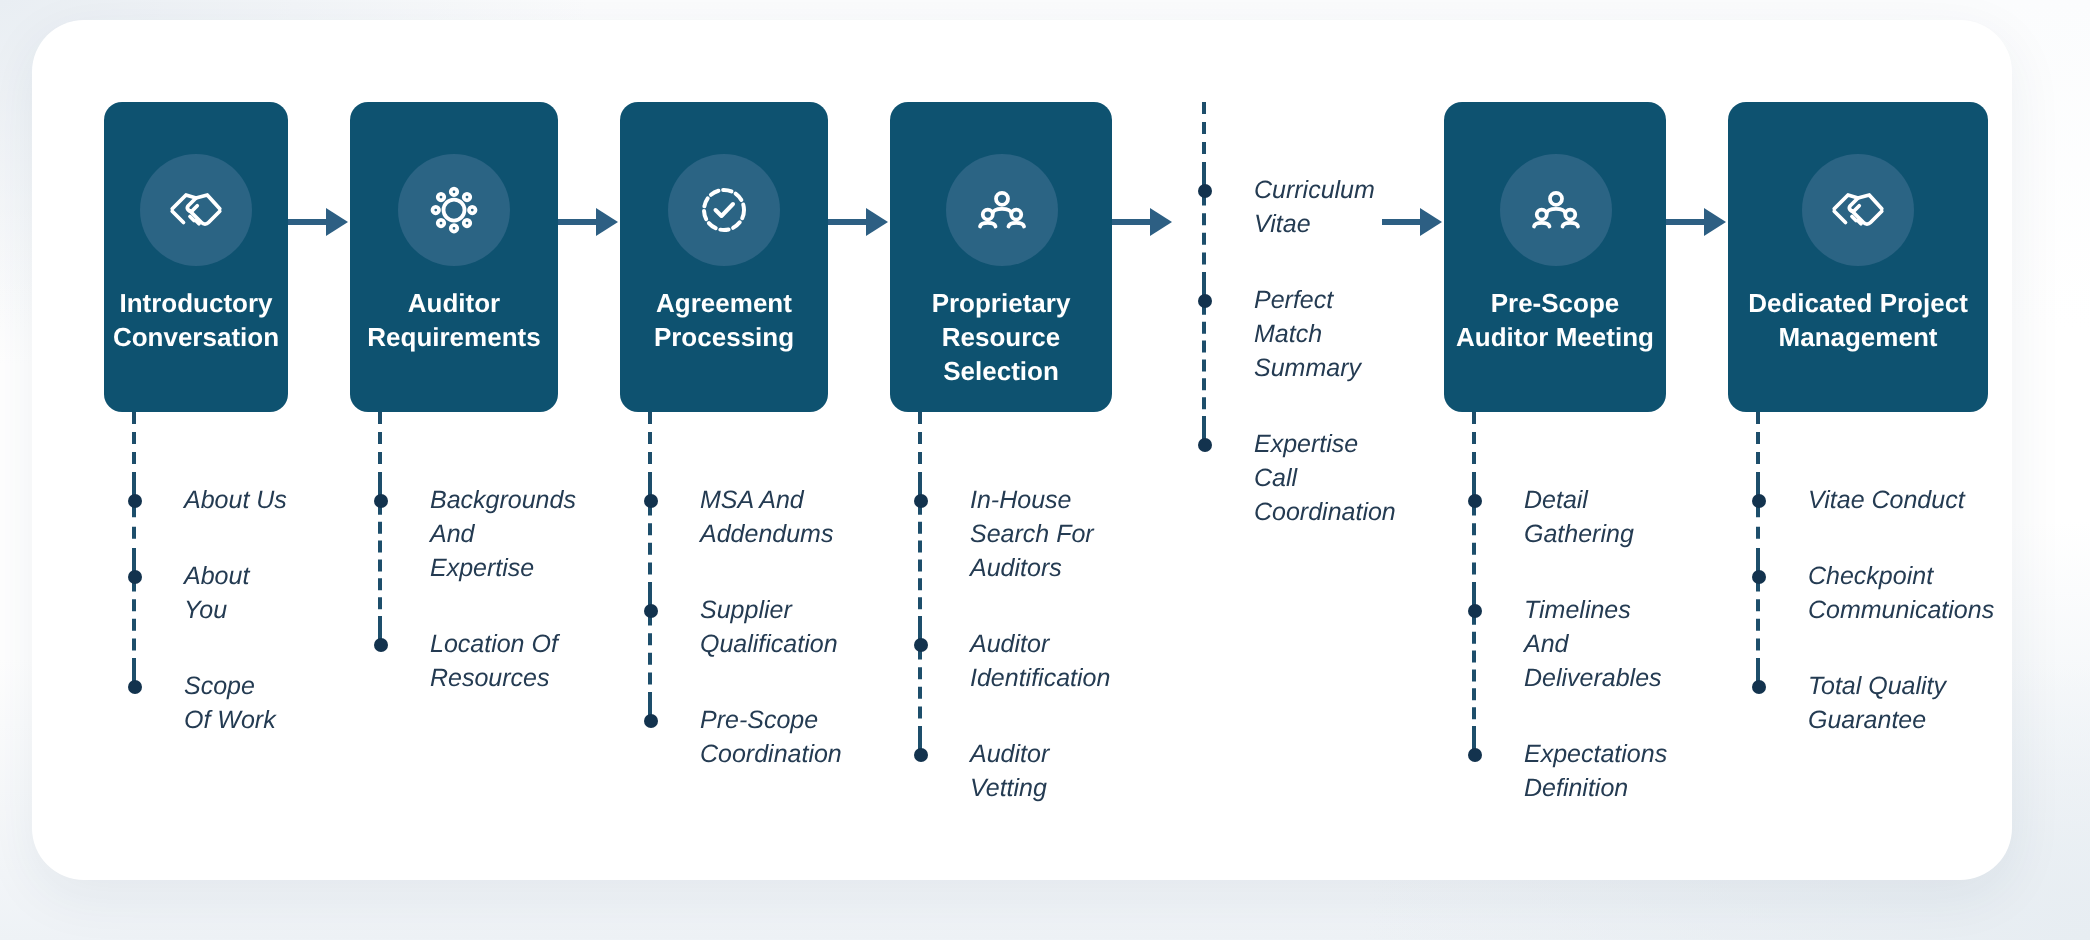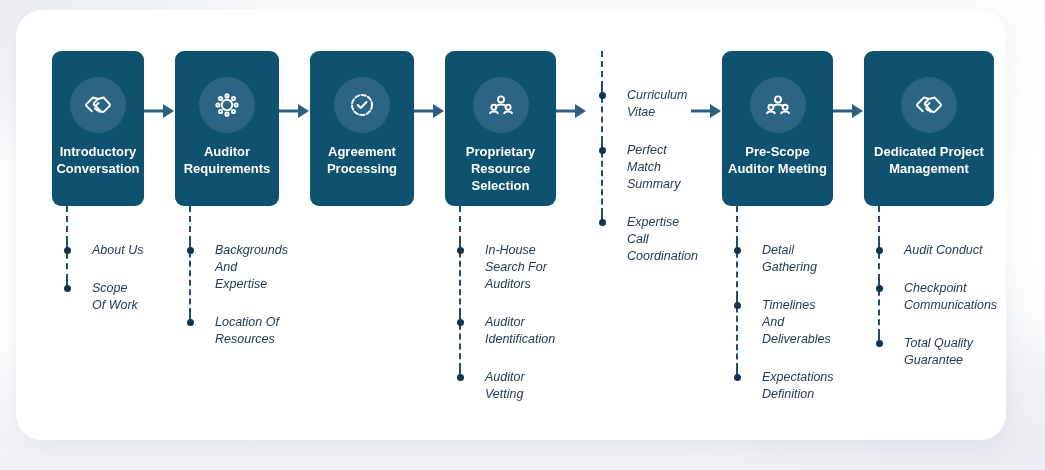--- a/index.html
+++ b/index.html
@@ -82,20 +82,24 @@
         </div>
         <div class="title">Introductory Conversation</div>
       </div>
       <ul class="list">
         <li class="item">
             <span class="dot"></span>
             <span class="txt">About Us</span>
           </li>
         <li class="item">
             <span class="dot"></span>
+            <span class="txt">About You</span>
+          </li>
+        <li class="item">
+            <span class="dot"></span>
             <span class="txt">Scope Of Work</span>
           </li>
       </ul>
     </div>
 
     <div class="arrow">
       <svg width="31" height="20" viewBox="0 0 31 20">
           <path d="M0 10h21" stroke="#2d5f83" stroke-width="3"></path>
           <path d="M19 3l11 7-11 7z" fill="#2d5f83"></path>
         </svg>
@@ -140,20 +144,34 @@
     <div class="step" style="width:104px">
       <div class="card">
         <div class="icon-circle">
           <svg width="30" height="30" viewBox="0 0 24 24" fill="none" stroke="#ffffff" stroke-width="1.6" stroke-linecap="round" stroke-linejoin="round">
             <circle cx="12" cy="12" r="8" stroke-dasharray="3.4 1.9"></circle>
             <path d="M8.6 12l2.4 2.4 4.6-4.8"></path>
           </svg>
         </div>
         <div class="title">Agreement Processing</div>
       </div>
+      <ul class="list">
+        <li class="item">
+            <span class="dot"></span>
+            <span class="txt">MSA And Addendums</span>
+          </li>
+        <li class="item">
+            <span class="dot"></span>
+            <span class="txt">Supplier Qualification</span>
+          </li>
+        <li class="item">
+            <span class="dot"></span>
+            <span class="txt">Pre-Scope Coordination</span>
+          </li>
+      </ul>
     </div>
 
     <div class="arrow">
       <svg width="31" height="20" viewBox="0 0 31 20">
           <path d="M0 10h21" stroke="#2d5f83" stroke-width="3"></path>
           <path d="M19 3l11 7-11 7z" fill="#2d5f83"></path>
         </svg>
     </div>
 
     <div class="step" style="width:111px">
@@ -263,21 +281,21 @@
             <path d="M2.5 12.5L7 17"></path>
             <path d="M12 7.2L8.8 10.4a1.3 1.3 0 0 0 1.8 1.8l1.9-1.9"></path>
             <path d="M9.6 14.6l1.6 1.6M11.9 16.2l1.3 1.3"></path>
           </svg>
         </div>
         <div class="title">Dedicated Project Management</div>
       </div>
       <ul class="list">
         <li class="item">
             <span class="dot"></span>
-            <span class="txt">Audit Conduct</span>
+            <span class="txt">Vitae Conduct</span>
           </li>
         <li class="item">
             <span class="dot"></span>
             <span class="txt">Checkpoint Communications</span>
           </li>
         <li class="item">
             <span class="dot"></span>
             <span class="txt">Total Quality Guarantee</span>
           </li>
       </ul>

